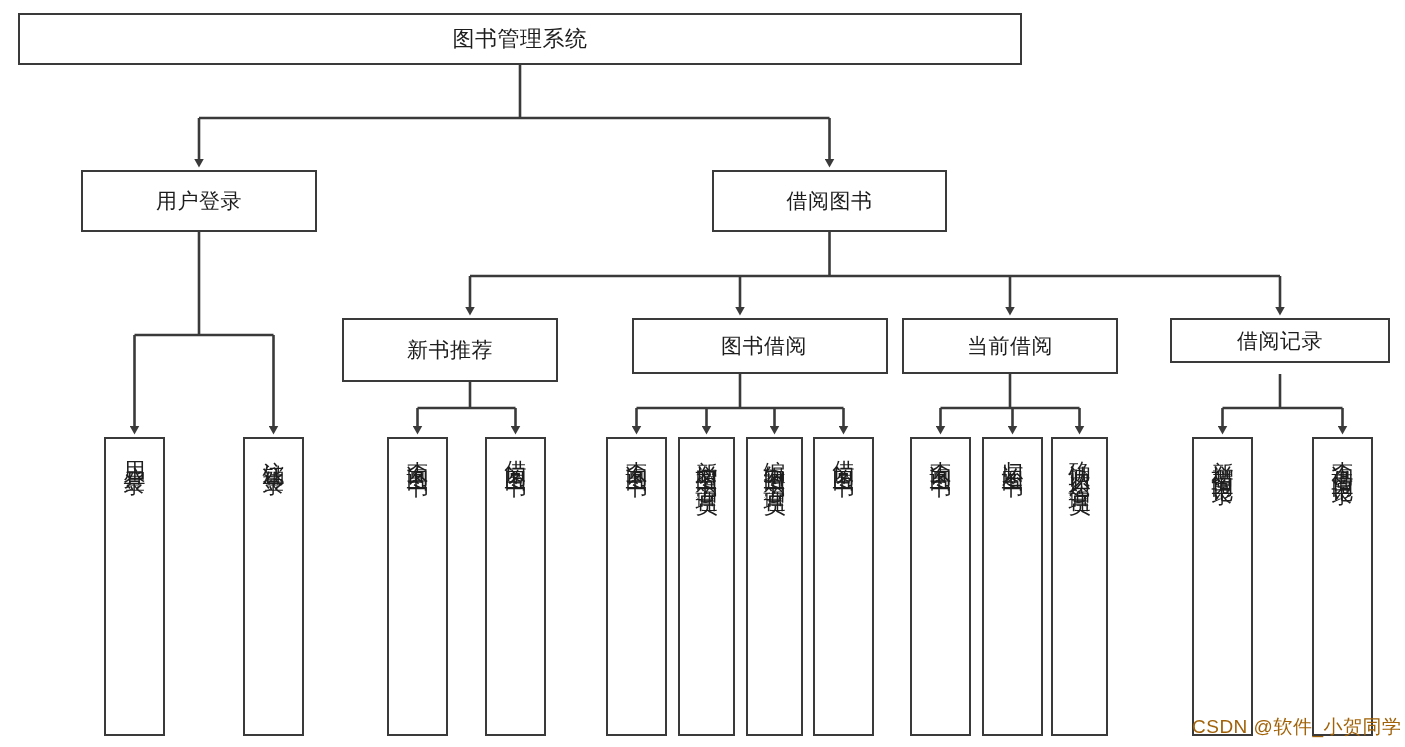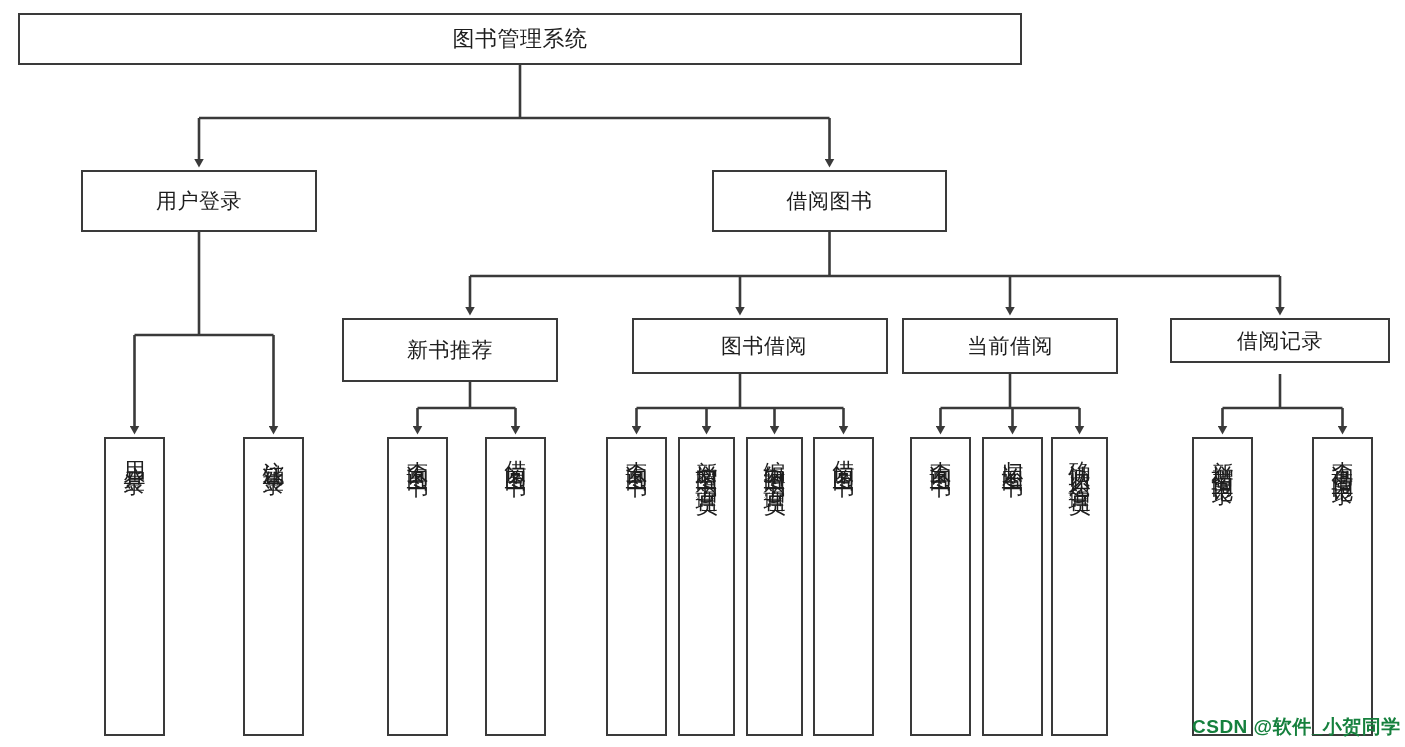--- a/index.html
+++ b/index.html
@@ -58,26 +58,25 @@
   .node.v .node-label {
     writing-mode: vertical-rl;
     text-orientation: upright;
     font-size: 22px;
     letter-spacing: 5px;
     line-height: 1;
     white-space: nowrap;
   }
   .watermark {
     position: absolute;
-    color: #15803d;
+    color: #a16207;
     font-size: 19px;
     letter-spacing: 0.5px;
     white-space: nowrap;
     user-select: none;
-    font-weight: bold;
   }
 </style>
 </head>
 <body>
 
 <div id="canvas">
 
   <svg id="wires" viewBox="0 0 1405 747" width="1405" height="747" aria-hidden="true">
     <defs>
       <marker id="arrow" markerWidth="9" markerHeight="10" refX="1.5" refY="5" orient="auto" markerUnits="userSpaceOnUse">

